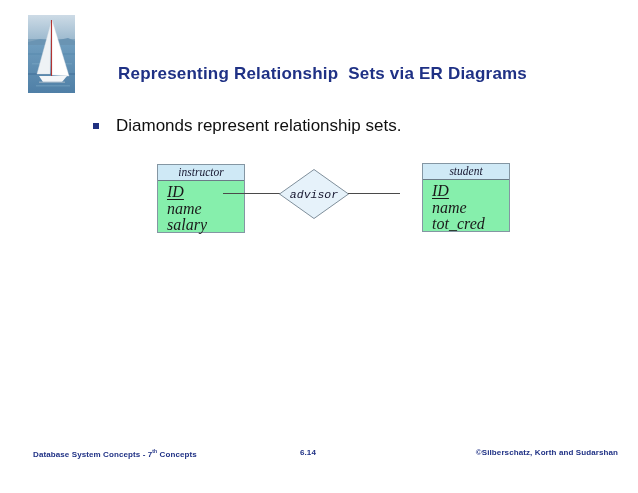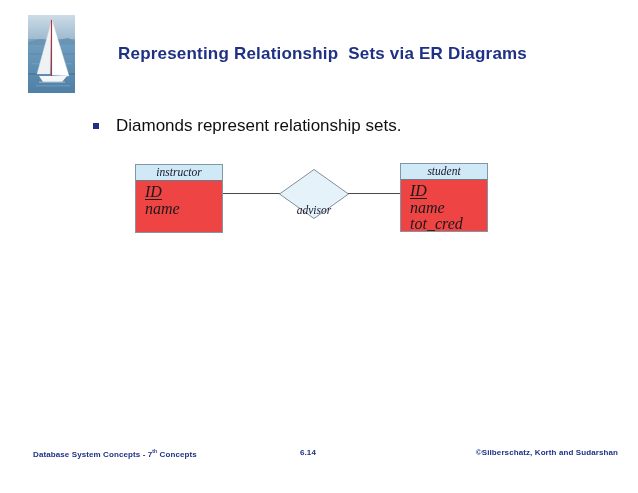--- a/index.html
+++ b/index.html
@@ -10,39 +10,39 @@
     overflow:hidden;
     font-family:"Liberation Sans",sans-serif;
   }
   .abs{position:absolute;}
 
   
   .boat{left:28px;top:15px;width:47px;height:78px;}
 
   
   .slide-title{
-    left:118px;top:44px;width:480px;
+    left:118px;top:64px;width:480px;
     font-size:17px;font-weight:bold;color:#1f3185;
     white-space:pre;letter-spacing:0.2px;
   }
 
   
   .bullet-square{
     left:93px;top:123px;width:6px;height:6px;background:#203080;
   }
   .bullet-text{
     left:116px;top:116px;width:420px;
     font-size:17px;color:#101010;
   }
 
   
   .entity{
     width:86px;height:67px;
-    border:1px solid #8496a3;background:#ef4444;
-    font-family:"Liberation Serif",serif;font-style:italic;
+    border:1px solid #8496a3;background:#86efac;
+    font-family:"Liberation Serif",serif;font-style:italic;margin-left:22px;
   }
   .entity-header{
     height:15px;line-height:15px;text-align:center;
     background:#cfe9f6;border-bottom:1px solid #6b7b87;
     font-size:11.5px;color:#15152e;
   }
   .entity-body{
     padding:3px 0 0 9px;font-size:16px;color:#1a1a1a;
   }
   .entity-body .attr{line-height:16.5px;}
@@ -50,23 +50,23 @@
 
   .e-instructor{left:135px;top:164px;}
   .e-student{left:400px;top:163px;}
 
   .connector{height:1px;background:#4a4a4a;}
   .conn-left{left:223px;top:193px;width:57px;}
   .conn-right{left:348px;top:193px;width:52px;}
 
   .diamond-wrap{left:279px;top:169px;width:70px;height:50px;}
   .diamond-label{
-    position:absolute;left:0;top:16px;width:70px;height:50px;
+    position:absolute;left:0;top:0;width:70px;height:50px;
     display:flex;align-items:center;justify-content:center;
-    font-family:Liberation Serif, serif;font-style:italic;
+    font-family:Liberation Mono, monospace;font-style:italic;
     font-size:11.5px;color:#15152e;
   }
 
   
   .footer-text{
     top:448px;font-size:8px;font-weight:bold;color:#1f3185;
     letter-spacing:0.1px;
   }
   .footer-left{left:33px;}
   .footer-page{left:300px;}
@@ -107,20 +107,21 @@
 <div class="abs slide-title">Representing Relationship  Sets via ER Diagrams</div>
 
 <div class="abs bullet-square"></div>
 <div class="abs bullet-text">Diamonds represent relationship sets.</div>
 
 <div class="abs entity e-instructor">
   <div class="entity-header">instructor</div>
   <div class="entity-body">
     <div class="attr attr-key">ID</div>
     <div class="attr">name</div>
+    <div class="attr">salary</div>
   </div>
 </div>
 
 <div class="abs connector conn-left"></div>
 
 <div class="abs diamond-wrap">
   <svg width="70" height="50" viewBox="0 0 70 50" xmlns="http://www.w3.org/2000/svg">
     <polygon points="35,0.5 69.5,25 35,49.5 0.5,25" fill="#e6f2fa" stroke="#7f8f9b" stroke-width="1"></polygon>
   </svg>
   <div class="diamond-label">advisor</div>

